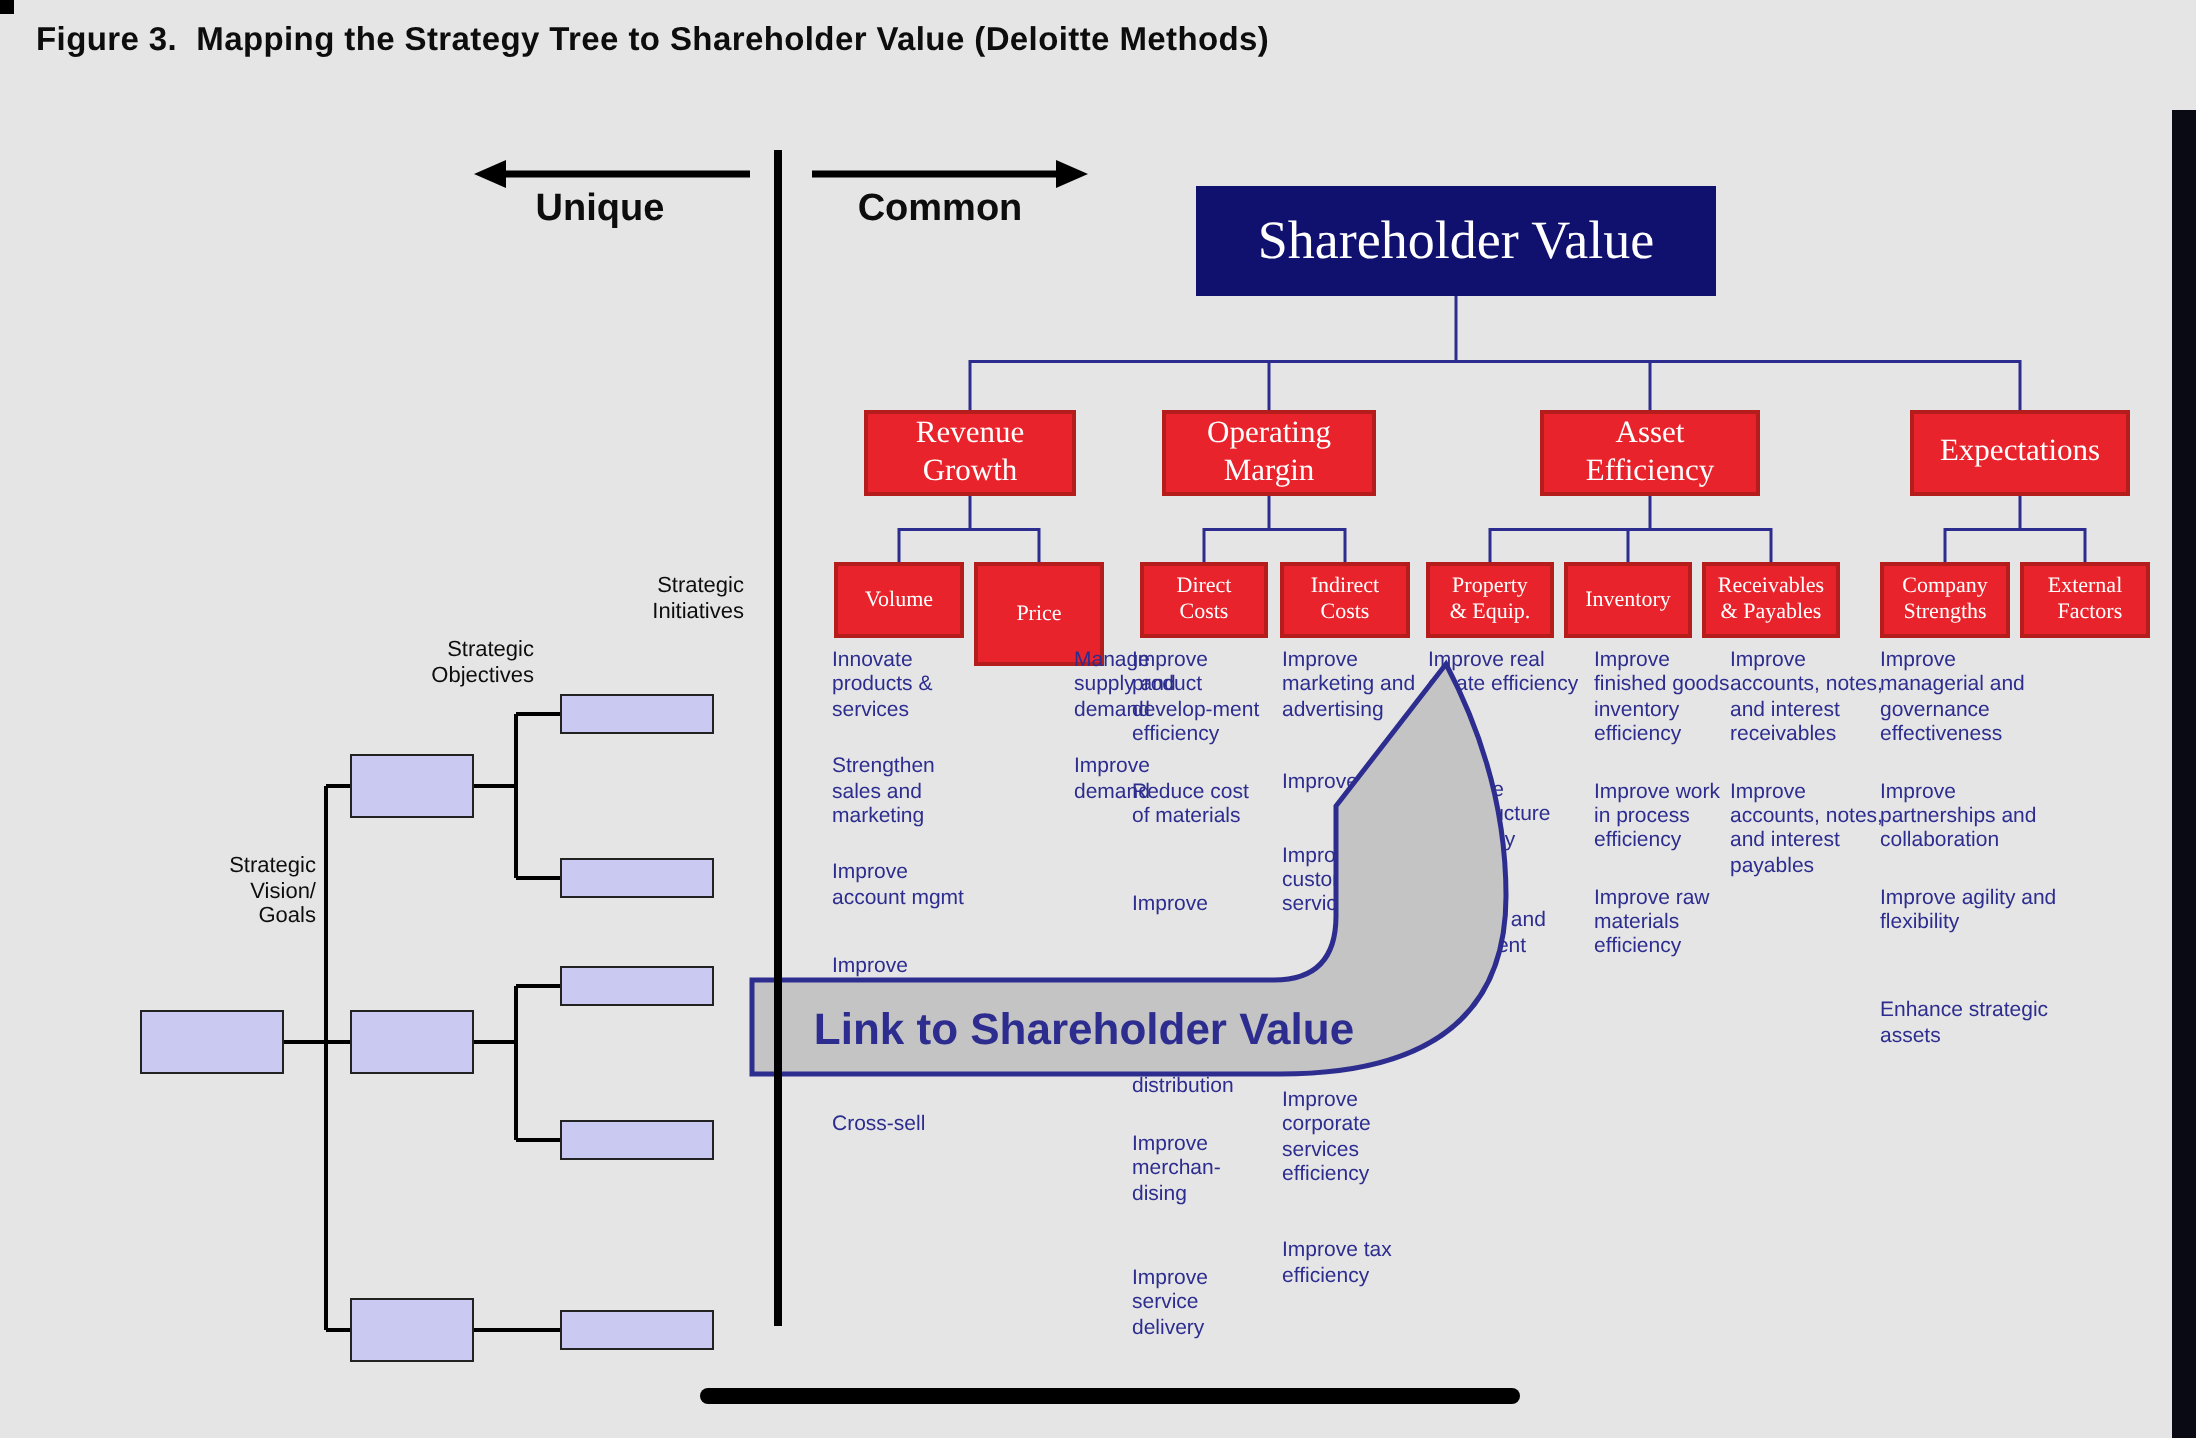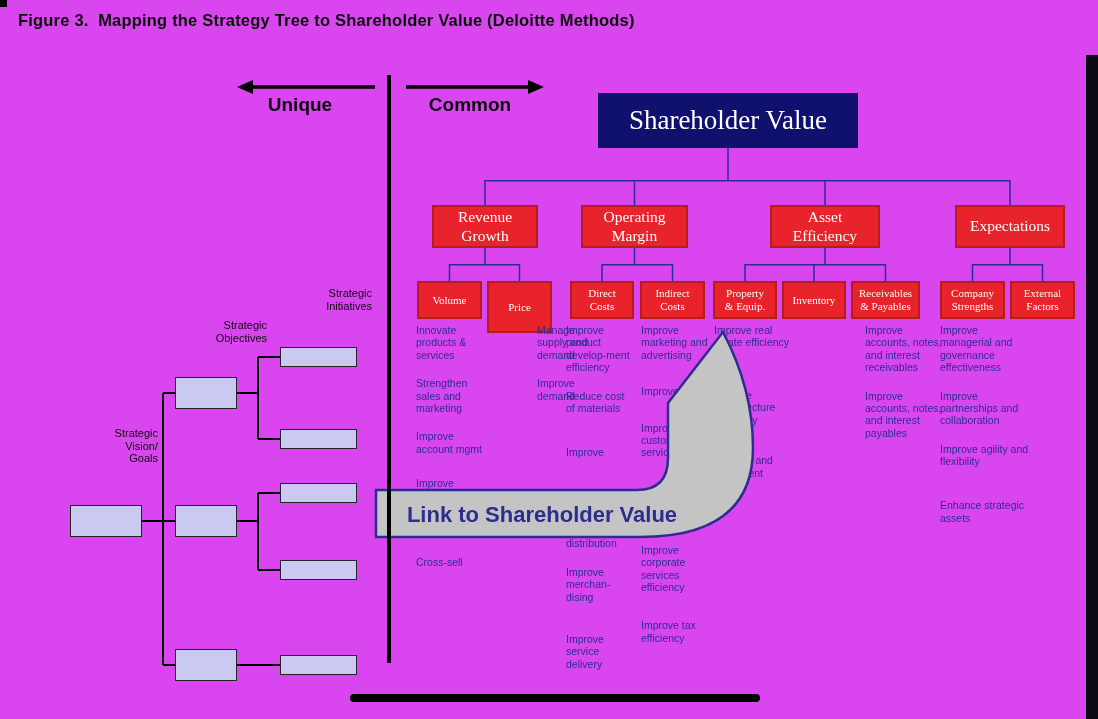--- a/index.html
+++ b/index.html
@@ -1,20 +1,20 @@
 <!DOCTYPE html>
 <html style="--red: #e8232b; --red-border: #b51d1d; --navy: #10106e; --tnavy: #2d2d8f; --lav: #c9c9f1; --agray: #c4c4c4;"><head>
 <meta charset="utf-8">
 <style>
   :root{
     --red:#e8232b; --red-border:#b51d1d; --navy:#10106e; --tnavy:#2d2d8f;
     --lav:#c9c9f1; --agray:#c4c4c4; --black:#000;
   }
   html,body{margin:0;padding:0;background:#fff;}
-  #stage{position:relative;width:1098px;height:719px;background:#d946ef;overflow:hidden;
+  #stage{position:relative;width:1098px;height:719px;background:#e5e5e5;overflow:hidden;
          font-family:"Liberation Sans",sans-serif;}
   .abs{position:absolute;}
   #figure-title{left:18px;top:11px;font-size:16.5px;font-weight:bold;color:#0d0d0d;
                 white-space:pre-wrap;letter-spacing:.2px;}
   
   #sv-box{left:598px;top:93px;width:260px;height:55px;background:var(--navy);
           color:#fff;display:flex;align-items:center;justify-content:center;
           font-family:"Liberation Serif",serif;font-size:27px;z-index:2;}
   .cat-box{background:var(--red);border:2px solid var(--red-border);color:#fff;
            font-family:"Liberation Serif",serif;font-size:15.5px;line-height:1.2;
@@ -176,30 +176,35 @@
     <div class="cat-box" style="left: 770px; top: 205px; width: 110px; height: 43px;">Asset
 Efficiency</div>
     <div class="metric-box" style="left: 713px; top: 281px; width: 64px; height: 38px;">Property
 &amp; Equip.</div>
     <div class="drv-col" style="left: 714px; width: 76px;">
       <div class="itm">Improve real estate efficiency</div>
       <div class="itm" style="margin-top: 40px;">Improve infrastructure efficiency</div>
       <div class="itm">Improve systems and equipment</div>
     </div>
     <div class="metric-box" style="left: 782px; top: 281px; width: 64px; height: 38px;">Inventory</div>
+    <div class="drv-col" style="left: 797px; width: 70px;">
+      <div class="itm">Improve finished goods inventory efficiency</div>
+      <div class="itm">Improve work in process efficiency</div>
+      <div class="itm">Improve raw materials efficiency</div>
+    </div>
     <div class="metric-box" style="left: 851px; top: 281px; width: 69px; height: 38px;">Receivables
 &amp; Payables</div>
     <div class="drv-col" style="left: 865px; width: 80px;">
       <div class="itm">Improve accounts, notes, and interest receivables</div>
       <div class="itm">Improve accounts, notes, and interest payables</div>
     </div>
     <div class="cat-box" style="left: 955px; top: 205px; width: 110px; height: 43px;">Expectations</div>
     <div class="metric-box" style="left: 940px; top: 281px; width: 65px; height: 38px;">Company
 Strengths</div>
     <div class="drv-col" style="left: 940px; width: 92px;">
       <div class="itm">Improve managerial and governance effectiveness</div>
       <div class="itm">Improve partnerships and collaboration</div>
       <div class="itm" style="">Improve agility and flexibility</div>
       <div class="itm" style="margin-top: 32px;">Enhance strategic assets</div>
     </div>
-    <div class="metric-box" style="left: 1010px; top: 281px; width: 65px; height: 38px;">External
+    <div class="metric-box" style="left: 1010px; top: 281px; width: 65px; height: 38px; text-align: right;">External
 Factors</div>
   </div>
 
 </body></html>

